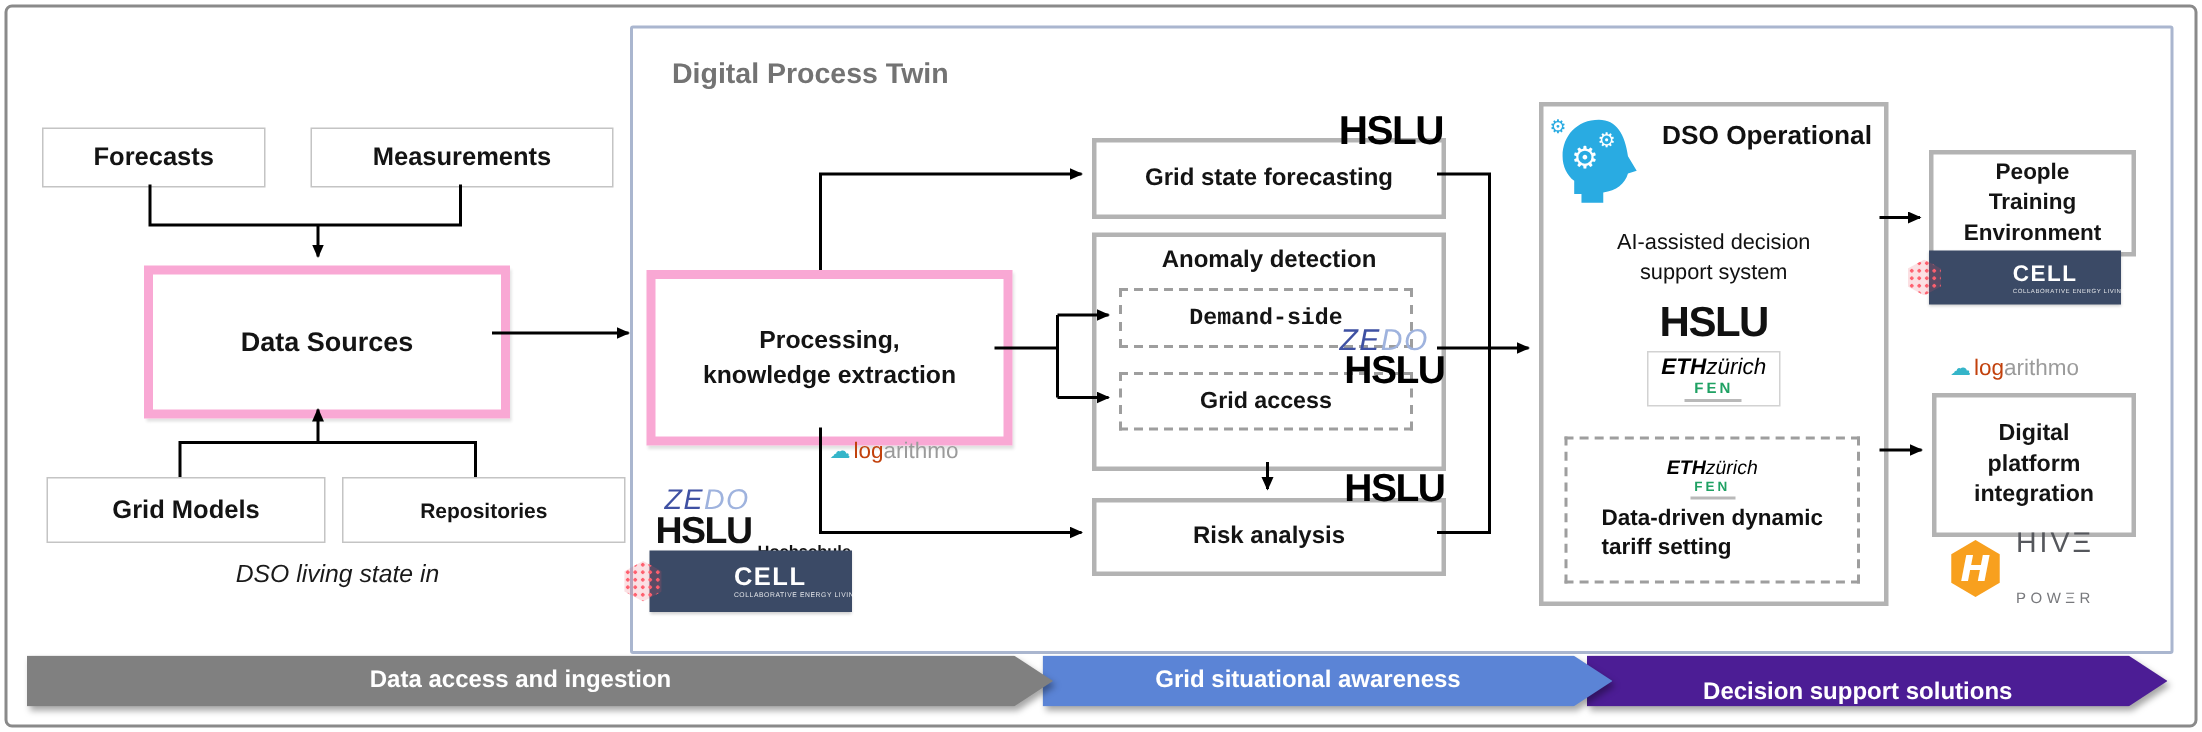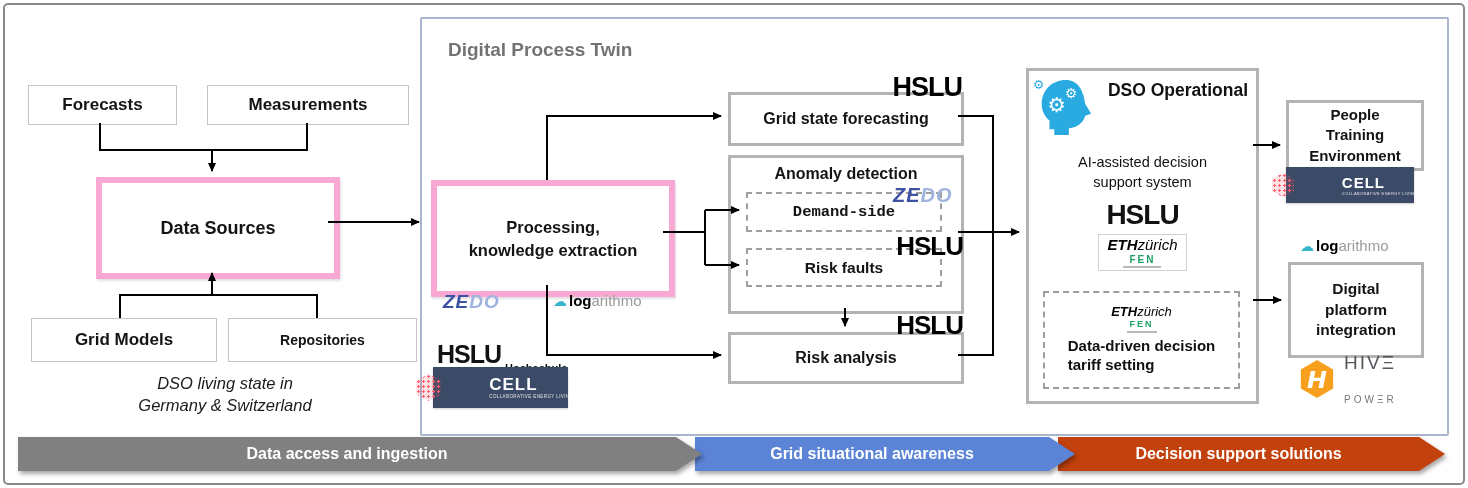--- a/index.html
+++ b/index.html
@@ -17,26 +17,26 @@
 
   .caption-italic{position:absolute;left:35px;top:372px;width:380px;text-align:center;
        font-style:italic;font-size:16.5px;line-height:1.35;color:#1a1a1a;z-index:10;}
 
   
   .dpt{position:absolute;left:420px;top:17px;width:1025px;height:415px;border:2px solid #aab6cf;
        background:#fff;border-radius:2px;z-index:1;}
   .dpt-title{position:absolute;left:448px;top:39px;font-size:19px;font-weight:bold;color:#737373;z-index:10;}
 
   
-  .zedo{position:absolute;z-index:12;font-style:italic;font-weight:700;letter-spacing:1px;}
+  .zedo{position:absolute;z-index:12;font-style:italic;font-weight:400;letter-spacing:1px;margin-top:32px;}
   .zedo .ze{color:#3f51a3;}
   .zedo .do{color:#9fb3de;}
   .logarithmo{position:absolute;z-index:12;display:flex;align-items:baseline;font-size:15px;}
   .logarithmo .cloud{color:#35b5c9;font-size:14px;margin-right:2px;}
-  .logarithmo .lg{color:#000000;font-weight:bold;text-align:right;}
+  .logarithmo .lg{color:#c2410c;font-weight:normal;text-align:right;}
   .logarithmo .rest{color:#9b9b9b;}
   .hslu-word{position:absolute;z-index:12;font-weight:800;letter-spacing:-1px;color:#000;text-align:right;}
   .hslu-lucerne{position:absolute;left:437px;top:322px;display:flex;align-items:center;gap:4px;z-index:12;}
   .hslu-lucerne .big{font-size:25px;font-weight:800;letter-spacing:-1px;}
   .hslu-lucerne .sub{display:flex;flex-direction:column;font-size:11px;font-weight:bold;line-height:1.1;text-align:left;margin-top:40px;}
   .cell-logo{position:absolute;display:flex;align-items:center;justify-content:center;gap:24px;
        background:#3b4a66;z-index:12;box-shadow:0 1px 2px rgba(0,0,0,.2);}
   .cell-hex{width:25px;height:27px;flex:0 0 auto;
        clip-path:polygon(50% 0,100% 25%,100% 75%,50% 100%,0 75%,0 25%);
        background-color:rgba(235,84,100,.18);
@@ -109,21 +109,20 @@
     <span>Data Sources</span>
   </div>
   <div class="box b-thin" style="left:31px;top:318px;width:184px;height:42px;font-size:17px;">
     <span>Grid Models</span>
   </div>
   <div class="box b-thin" style="left:228px;top:318px;width:187px;height:42px;font-size:14px;">
     <span>Repositories</span>
   </div>
   <div class="caption-italic">
     <div>DSO living state in</div>
-    <div>Germany &amp; Switzerland</div>
   </div>
 
   <div class="box b-thick" style="left:431px;top:180px;width:232px;height:105px;font-size:16.5px;">
     <span class="lh135">Processing,</span>
     <span class="lh135">knowledge extraction</span>
   </div>
 
   <div class="zedo" style="left:443px;top:291px;font-size:19px;">
     <span class="ze">ZE</span><span class="do">DO</span>
   </div>
@@ -156,21 +155,21 @@
   <div class="box b-mid" style="left:728px;top:155px;width:230px;height:153px;justify-content:flex-start;">
     <div class="anomaly-title">Anomaly detection</div>
   </div>
   <div class="box b-dash" style="left:746px;top:192px;width:192px;height:36px;font-size:15.5px;font-weight:bold;font-family:Liberation Mono, monospace;">
     <span>Demand-side</span>
   </div>
   <div class="zedo" style="left:893px;top:184px;font-size:20px;">
     <span class="ze">ZE</span><span class="do">DO</span>
   </div>
   <div class="box b-dash" style="left:746px;top:248px;width:192px;height:35px;font-size:15.5px;font-weight:bold;">
-    <span>Risk faults</span>
+    <span>Grid access</span>
   </div>
   <div class="hslu-word" style="left:883px;top:231px;width:80px;font-size:26px;">HSLU</div>
 
   <div class="box b-mid" style="left:728px;top:332px;width:230px;height:46px;font-size:16px;">
     <span>Risk analysis</span>
   </div>
   <div class="hslu-word" style="left:883px;top:310px;width:80px;font-size:26px;">HSLU</div>
 
   <div class="dso">
     <div class="dso-head">
@@ -200,21 +199,21 @@
     </div>
     <div class="dso-dash">
       <span class="eth-box">
         <span class="eth-word" style="font-size:13px;">
           <span class="eth-b">ETH</span><i>zürich</i>
         </span>
         <span class="fen" style="font-size:9px;">FEN</span>
         <span class="fen-bar" style="width:30px;"></span>
       </span>
       <div class="tariff">
-        <div>Data-driven decision</div>
+        <div>Data-driven dynamic</div>
         <div>tariff setting</div>
       </div>
     </div>
   </div>
 
   <div class="box b-mid" style="left:1286px;top:100px;width:132px;height:65px;font-size:15px;">
     <span class="lh135">People</span>
     <span class="lh135">Training</span>
     <span class="lh135">Environment</span>
   </div>
@@ -279,17 +278,17 @@
     <div class="chev" style="background: rgb(128, 128, 128);">
       <span>Data access and ingestion</span>
     </div>
   </div>
   <div class="chev-wrap cw2">
     <div class="chev" style="background: rgb(91, 132, 214);">
       <span>Grid situational awareness</span>
     </div>
   </div>
   <div class="chev-wrap cw3">
-    <div class="chev" style="background: #c2410c;">
+    <div class="chev" style="background: #4c1d95; align-items: flex-end;">
       <span>Decision support solutions</span>
     </div>
   </div>
 </div>
 
 </body></html>

